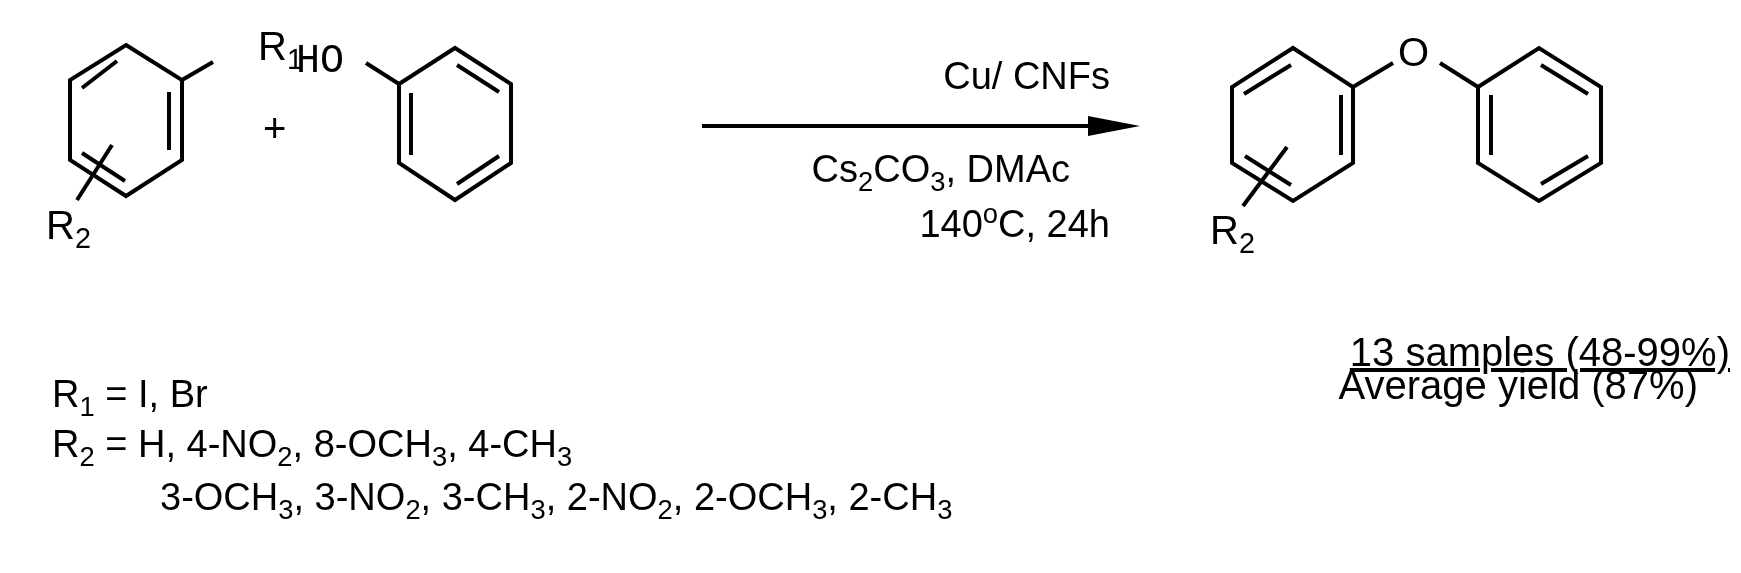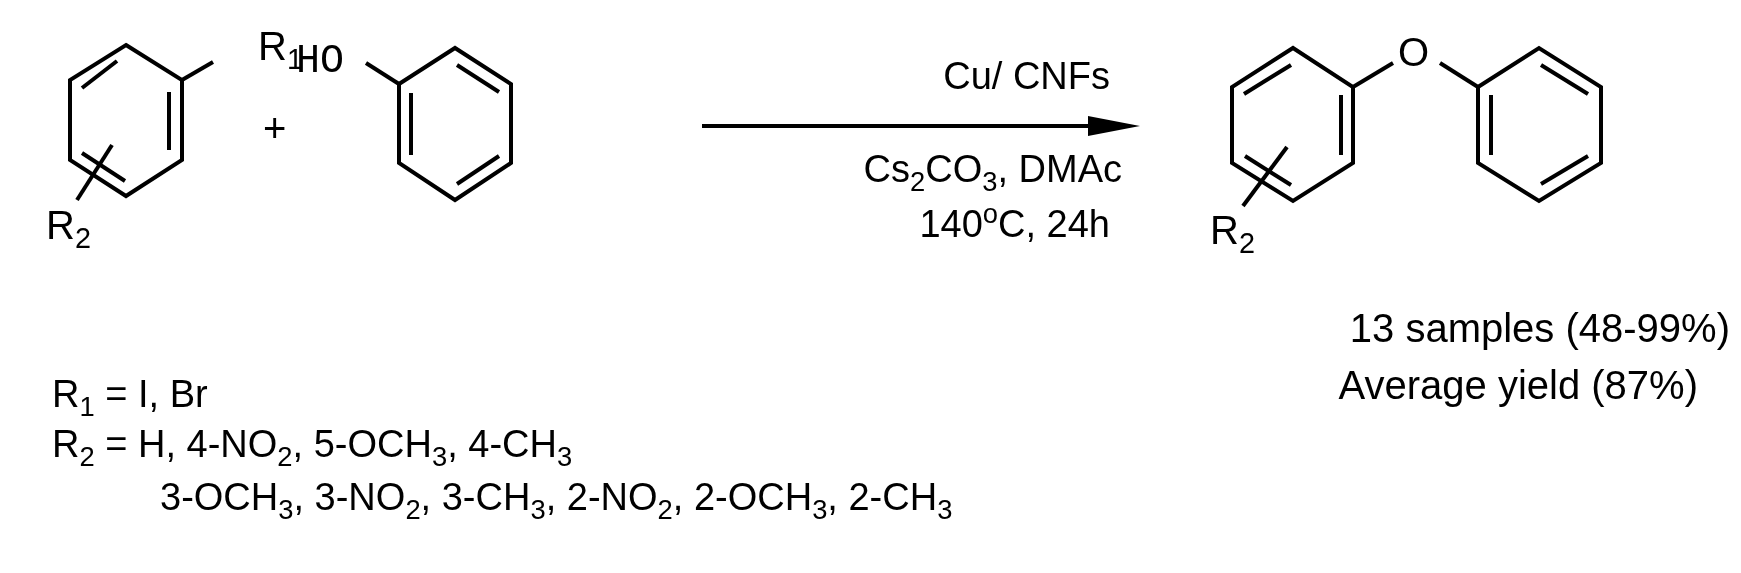--- a/index.html
+++ b/index.html
@@ -65,36 +65,36 @@
 </div>
 <div class="abs t40" style="left:46px; top:205px;">
   <span>R</span><sub>2</sub>
 </div>
 
 <div class="abs t40" style="left:263px; top:108px;">+</div>
 
 <div class="abs t40" style="left:296px; top:42px;font-family:Liberation Mono, monospace;">HO</div>
 
 <div class="abs t38 center" style="left:700px; top:57px; width:410px;">Cu/ CNFs</div>
-<div class="abs t38 center" style="left:712px; top:150px; width:410px;">
+<div class="abs t38 center" style="left:660px; top:150px; width:410px;">
   <span>Cs</span><sub>2</sub><span>CO</span><sub>3</sub><span>, DMAc</span>
 </div>
 <div class="abs t38 center" style="left:700px; top:205px; width:410px;">
   <span>140</span><sup>o</sup><span>C, 24h</span>
 </div>
 
 <div class="abs t40" style="left:1398px; top:32px;">O</div>
 <div class="abs t40" style="left:1210px; top:210px;">
   <span>R</span><sub>2</sub>
 </div>
 
-<div class="abs t40 center" style="left:1220px; top:308px; width:510px;">13 samples (48-99%)</div>
+<div class="abs t40 center" style="left:1220px; top:332px; width:510px;text-decoration:underline;">13 samples (48-99%)</div>
 <div class="abs t40 center" style="left:1188px; top:365px; width:510px;">Average yield (87%)</div>
 
 <div class="abs t38" style="left:52px; top:375px;text-align:right;">
   <span>R</span><sub>1</sub><span> = I, Br</span>
 </div>
 <div class="abs t38" style="left:52px; top:425px;">
-  <span>R</span><sub>2</sub><span> = </span><span>H</span>, <span>4-NO</span><sub>2</sub>, <span>5-OCH</span><sub>3</sub>, <span>4-CH</span><sub>3</sub>
+  <span>R</span><sub>2</sub><span> = </span><span>H</span>, <span>4-NO</span><sub>2</sub>, <span>8-OCH</span><sub>3</sub>, <span>4-CH</span><sub>3</sub>
 </div>
 <div class="abs t38" style="left:160px; top:478px;">
   <span>3-OCH</span><sub>3</sub>, <span>3-NO</span><sub>2</sub>, <span>3-CH</span><sub>3</sub>, <span>2-NO</span><sub>2</sub>, <span>2-OCH</span><sub>3</sub>, <span>2-CH</span><sub>3</sub>
 </div>
 
 </body></html>

